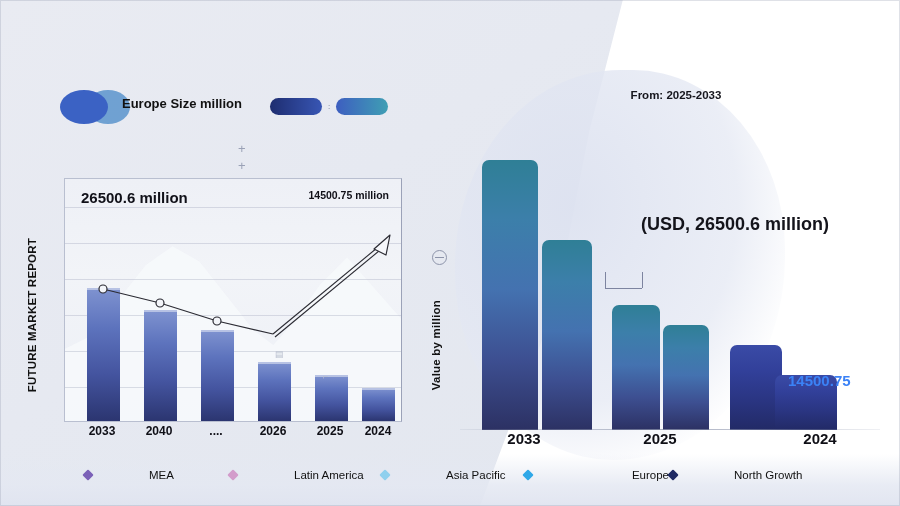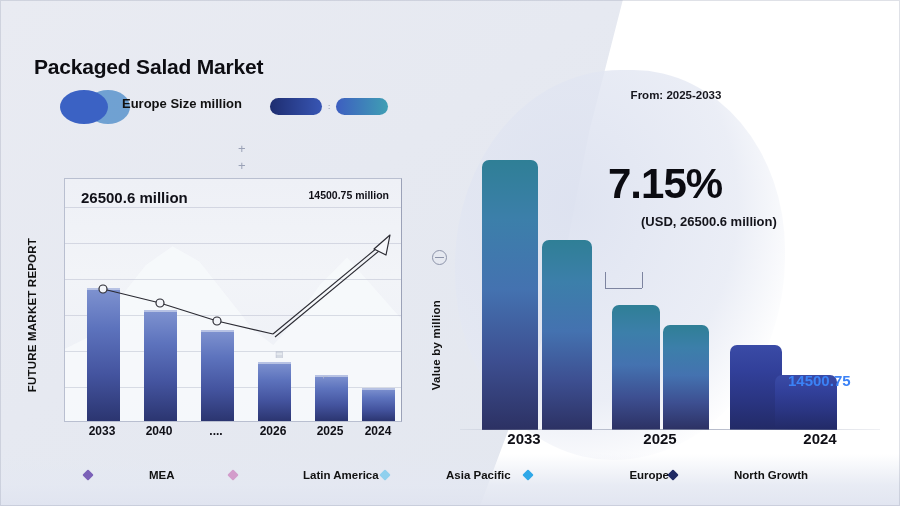--- a/index.html
+++ b/index.html
@@ -132,21 +132,21 @@
   .cagr-sub{
     position:absolute;left:466px;top:89px;width:420px;
     text-align:center;font-size:11.5px;font-weight:bold;color:#16161d;
   }
   .cagr-big{
     position:absolute;left:608px;top:160px;
     font-size:42px;font-weight:bold;color:#0b0b11;letter-spacing:-1px;
   }
   .cagr-usd{
     position:absolute;left:641px;top:214px;
-    font-size:13px;font-weight:bold;color:#14141b;
+    font-size:18px;font-weight:bold;color:#14141b;
   }
   .rbars{position:absolute;left:460px;top:150px;width:440px;height:280px;}
   .rbar{
     position:absolute;bottom:0;
     background:linear-gradient(180deg,#2f7f96 0%,#3c7faa 22%,#4472b0 48%,#3d4f91 74%,#2c3163 100%);
   }
   .rbar.r-a{border-radius:7px 7px 0 0;}
   .rbar.r-b{border-radius:7px 7px 0 0;}
   .rbar.navy{background:linear-gradient(180deg,#3a4ba6 0%,#32409a 30%,#2a3582 65%,#222a66 100%);}
   .rbase{
@@ -171,35 +171,34 @@
 
   
   .legend{
     position:absolute;left:84px;top:465px;width:740px;height:20px;
     display:flex;align-items:center;
   }
   .legend-item{display:flex;align-items:center;white-space:nowrap;}
   .legend-diamond{
     width:8px;height:8px;transform:rotate(45deg);margin-right:9px;border-radius:1px;
   }
-  .legend-label{font-size:11.5px;font-weight:bold;color:#111;padding-left:48px;}
+  .legend-label{font-size:11.5px;font-weight:normal;color:#111;padding-left:48px;}
 
   .tiny-glyph{position:absolute;color:#b7bdcd;font-size:9px;}
 </style>
 </head>
 <body>
 
 <div class="stage">
 
   <div class="bg-left"></div>
   <div class="bg-white-curve"></div>
   <div class="bg-soft-blob"></div>
   <div class="bg-bottom-fade"></div>
 
-  <div class="main-title">Packaged Salad Market</div>
 
   <div class="brand-logo">
     <div class="c2"></div>
     <div class="c1"></div>
   </div>
   <div class="brand-text">Europe Size million</div>
 
   <div class="pill-group">
     <div class="pill pill-a"></div>
     <div class="pill-dot">:</div>
@@ -274,34 +273,33 @@
     <div class="rbar r-a" style="left:22px;  width:56px;  height:270px;"></div>
     <div class="rbar r-b" style="left:82px;  width:50px;  height:190px;"></div>
     <div class="rbar r-a" style="left:152px; width:48px;  height:125px;"></div>
     <div class="rbar r-b" style="left:203px; width:46px;  height:105px;"></div>
     <div class="rbar r-a navy" style="left:270px; width:52px;  height:85px;"></div>
     <div class="rbar r-b navy" style="left:315px; width:62px;  height:55px;"></div>
   </div>
   <div class="rbase"></div>
   <div class="mini-bracket"></div>
 
-  <div class="cagr-big">7.15%</div>
   <div class="cagr-usd">(USD, 26500.6 million)</div>
   <div class="rvalue">14500.75</div>
 
   <div class="rxlabel" style="left:524px;top:430px;">2033</div>
   <div class="rxlabel" style="left:660px;top:430px;">2025</div>
   <div class="rxlabel" style="left:820px;top:430px;">2024</div>
 
   <div class="legend">
     <div class="legend-item" style="width:145px;">
       <span class="legend-diamond" style="background:#7b61b8;"></span>
       <span class="legend-label">MEA</span>
     </div>
-    <div class="legend-item" style="width:152px;gap:9px;">
+    <div class="legend-item" style="width:152px;">
       <span class="legend-diamond" style="background:#d39ccb;"></span>
       <span class="legend-label">Latin America</span>
     </div>
     <div class="legend-item" style="width:143px;">
       <span class="legend-diamond" style="background:#8fd0ee;"></span>
       <span class="legend-label">Asia Pacific</span>
     </div>
     <div class="legend-item" style="width:145px;justify-content:space-between;">
       <span class="legend-diamond" style="background:#2fa8e8;"></span>
       <span class="legend-label">Europe</span>

